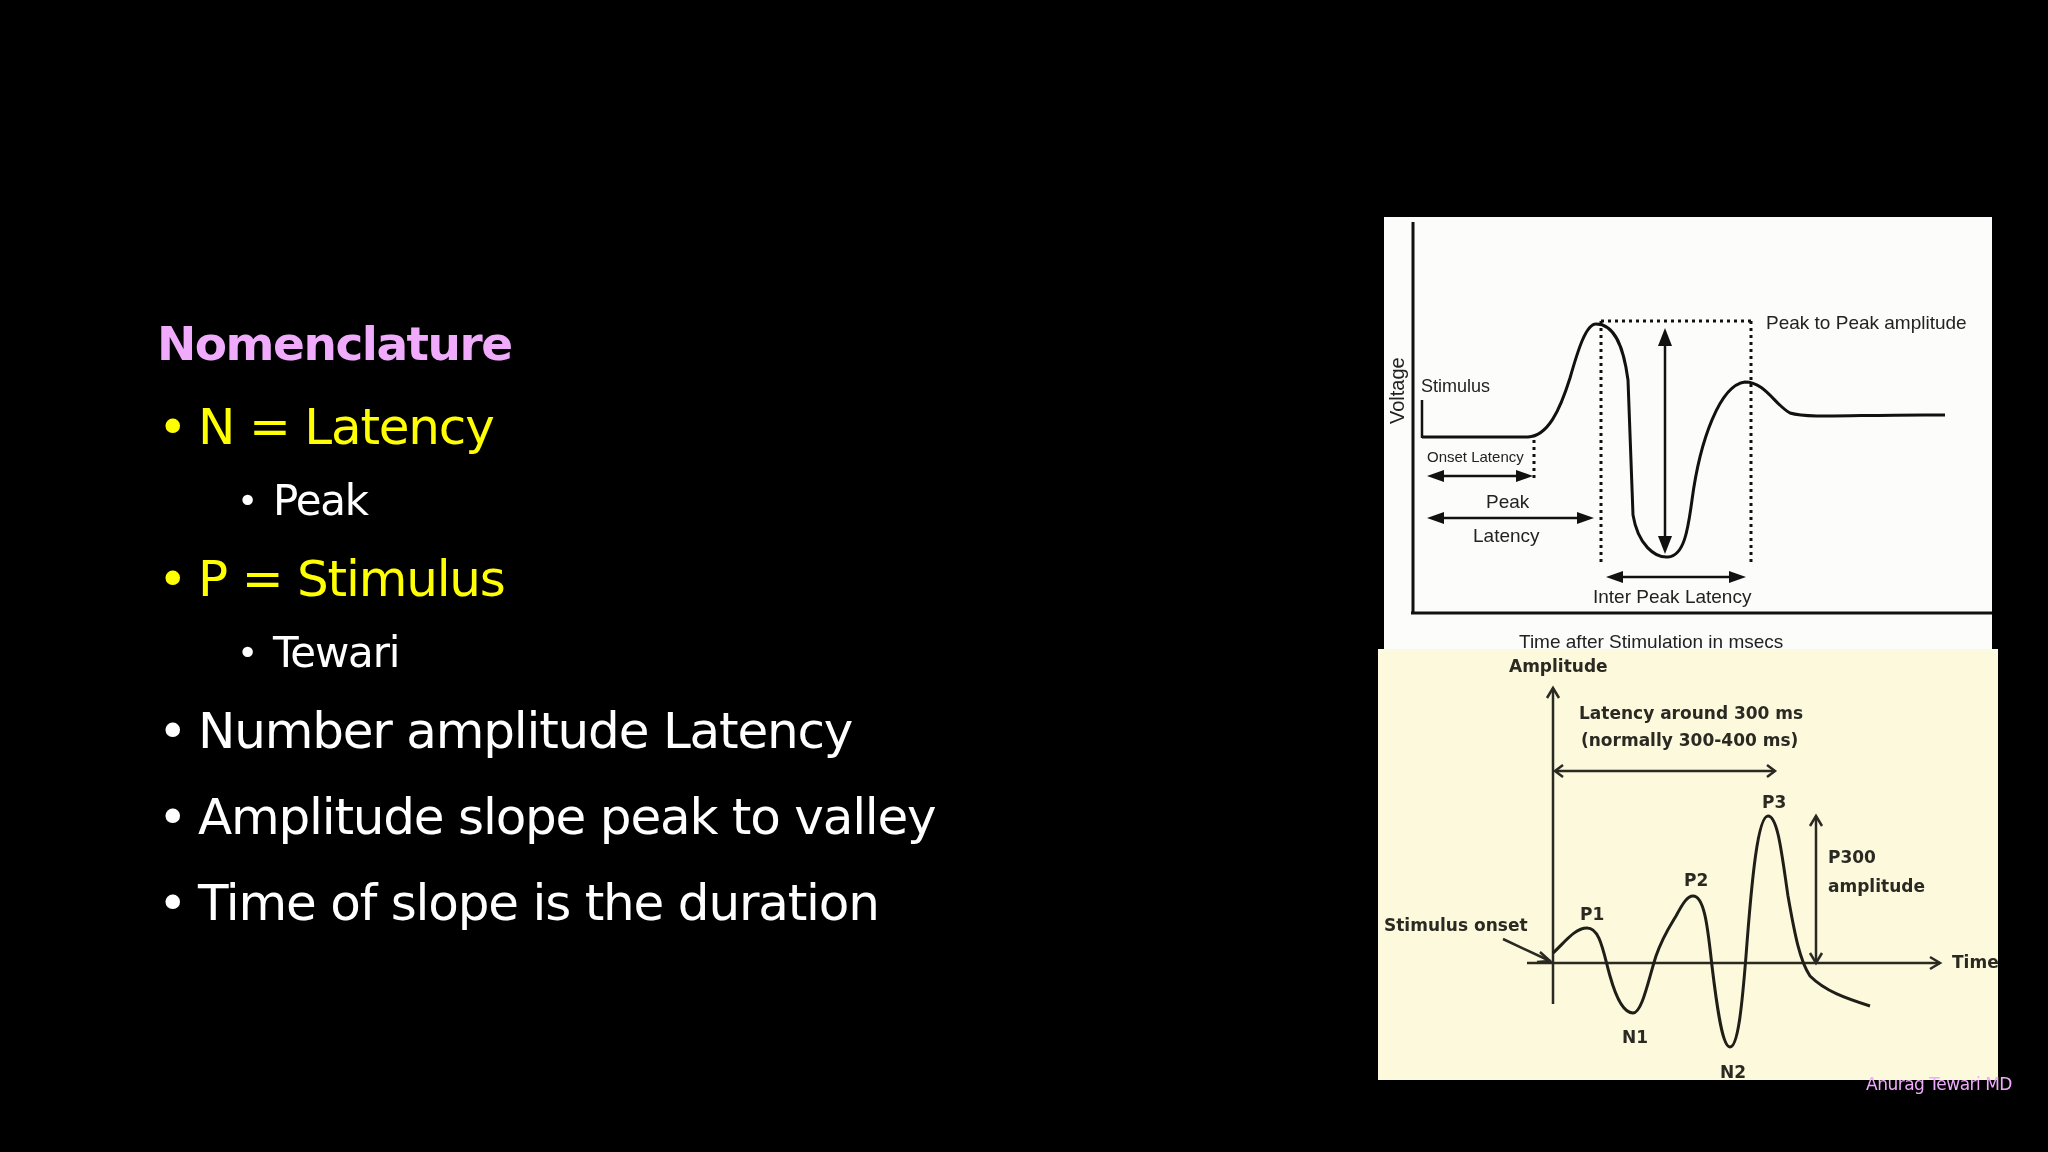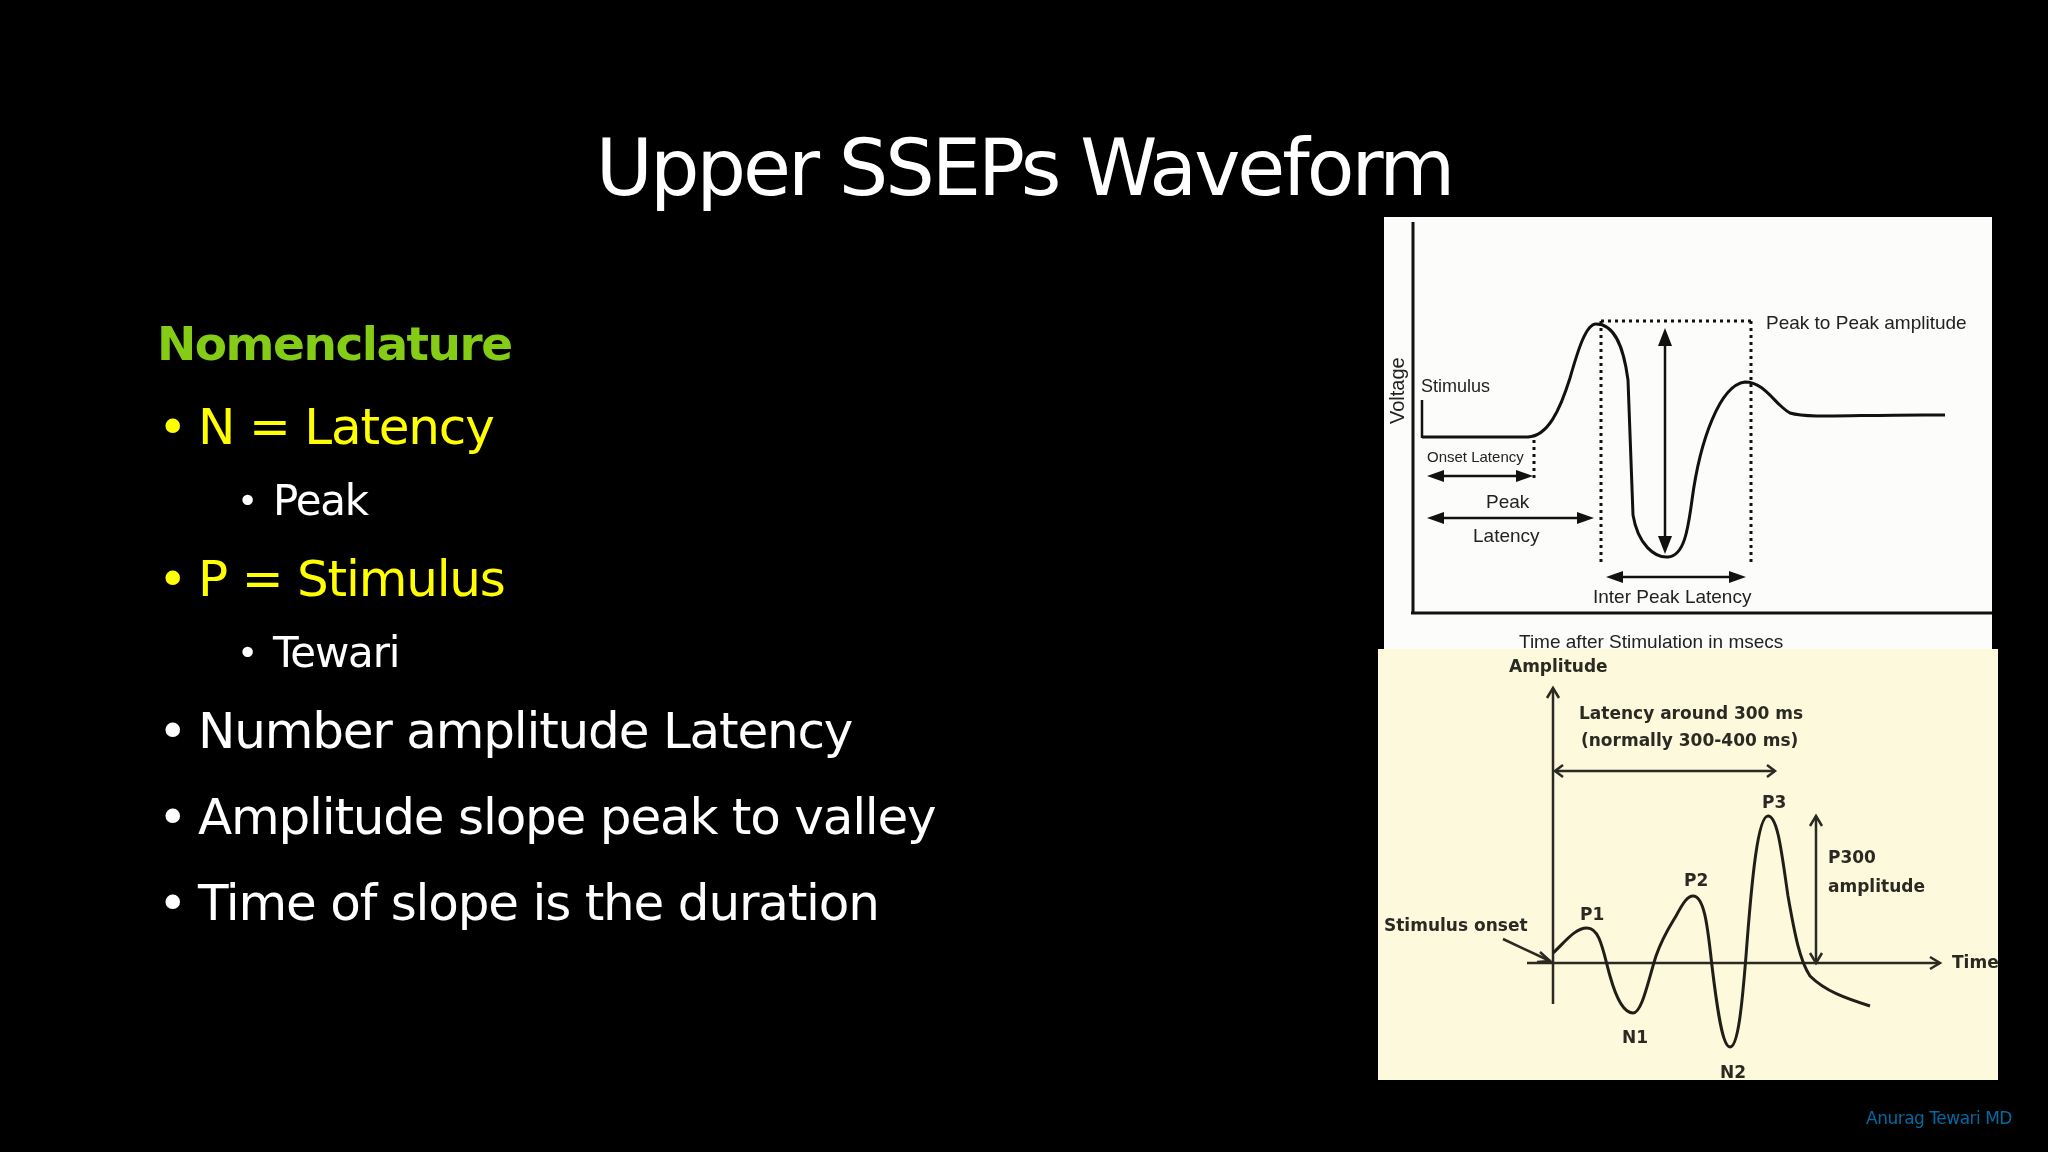--- a/index.html
+++ b/index.html
@@ -1,37 +1,36 @@
 <!DOCTYPE html>
 <html><head>
 <meta charset="utf-8">
 <style>
   html, body { margin:0; padding:0; background:#000; }
   body { width:2048px; height:1152px; position:relative; overflow:hidden; font-family:"Liberation Sans", sans-serif; }
   .slide { position:absolute; left:0; top:0; width:2048px; height:1152px; background:#000; }
   .title { position:absolute; left:0; width:2048px; top:118px; text-align:center; color:#fff; font-family:"DejaVu Sans", sans-serif; font-size:78px; letter-spacing:-3px; line-height:100px; font-weight:normal; }
-  .heading { position:absolute; left:157px; top:314px; color:#84cc16; font-family:"DejaVu Sans", sans-serif; font-weight:bold; font-size:47px; letter-spacing:-1.5px; line-height:60px; white-space:nowrap; }
+  .heading { position:absolute; left:157px; top:314px; color:#f0abfc; font-family:"DejaVu Sans", sans-serif; font-weight:bold; font-size:47px; letter-spacing:-1.5px; line-height:60px; white-space:nowrap; }
   .li { position:absolute; white-space:nowrap; font-family:"DejaVu Sans", sans-serif; letter-spacing:-1.2px; }
   .li .bullet { position:absolute; }
   .l1 { font-size:50px; line-height:60px; }
   .l1 .bullet { left:-40px; }
   .l2 { font-size:42px; line-height:50px; }
   .l2 .bullet { left:-36px; font-size:36px; }
   .yellow { color:#ffff00; }
   .white { color:#ffffff; }
   .fig { position:absolute; }
   .fig svg { display:block; }
-  .watermark { position:absolute; left:1866px; top:1108px; color:#0369a1; font-family:"DejaVu Sans", sans-serif; font-size:17px; letter-spacing:-0.5px; white-space:nowrap; }
+  .watermark { position:absolute; left:1866px; top:1074px; color:#f0abfc; font-family:"DejaVu Sans", sans-serif; font-size:17px; letter-spacing:-0.5px; white-space:nowrap; }
 </style>
 </head>
 <body>
 
 <div class="slide">
 
-  <div class="title">Upper SSEPs Waveform</div>
 
   <div class="heading">Nomenclature</div>
 
   <div class="li l1 yellow" style="left:198px; top:397px;">
     <span class="bullet">•</span>
     <span>N = Latency</span>
   </div>
   <div class="li l2 white" style="left:273px; top:476px;">
     <span class="bullet">•</span>
     <span>Peak</span>

